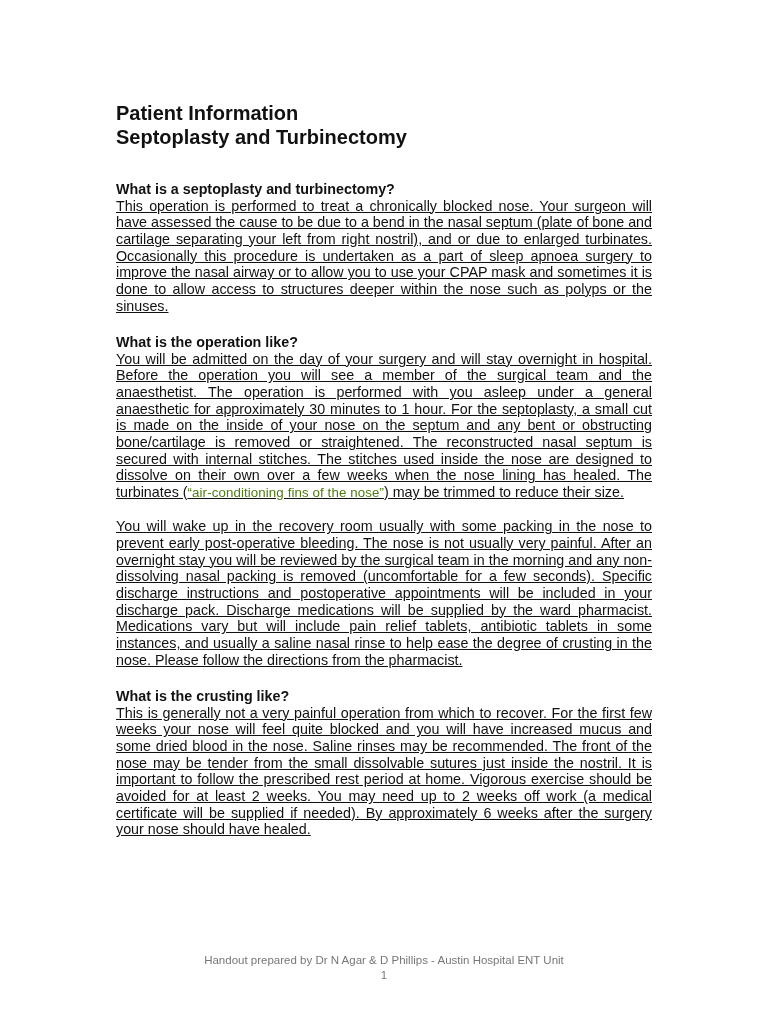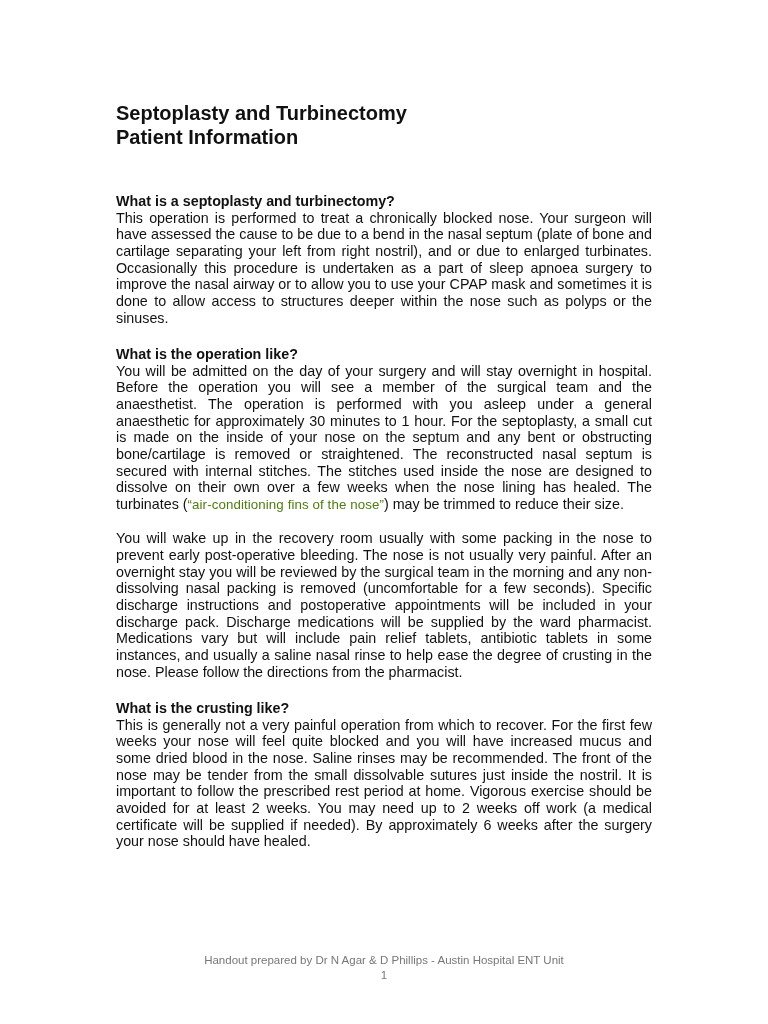--- a/index.html
+++ b/index.html
@@ -1,34 +1,34 @@
 <!DOCTYPE html>
 <html><head>
 <meta charset="utf-8">
 <style>
   html, body { margin: 0; padding: 0; background: #ffffff; }
   body { width: 768px; height: 1024px; position: relative; overflow: hidden;
          font-family: "Liberation Sans", sans-serif; color: #111; }
   .page { position: absolute; left: 116px; top: 101px; width: 536px; }
   .title { font-weight: bold; font-size: 20px; line-height: 24px; margin: 0; }
   .section { margin-top: 20px; }
-  .section.first { margin-top: 44px; }
+  .section.first { margin-top: 32px; }
   .heading { font-weight: bold; font-size: 14.3px; line-height: 16.6px; margin: 0; }
-  .para { font-size: 14.3px; line-height: 16.65px; text-align: justify; margin: 0; }
+  .para { font-size: 14.3px; line-height: 16.65px; text-align: justify; margin: 0; text-decoration: underline; }
   .para + .para { margin-top: 16.6px; }
   .quote { font-size: 13.3px; color: #4d7c0f; letter-spacing: 0.1px; }
   .footer { position: absolute; left: 0; width: 768px; top: 953px; text-align: center;
             font-size: 11.5px; line-height: 15px; color: #777; }
 </style>
 </head>
 <body>
 
 <div class="page">
+  <h1 class="title">Patient Information</h1>
   <h1 class="title">Septoplasty and Turbinectomy</h1>
-  <h1 class="title">Patient Information</h1>
 
   <div class="section first">
     <h2 class="heading">What is a septoplasty and turbinectomy?</h2>
     <p class="para">This operation is performed to treat a chronically blocked nose. Your surgeon will have assessed the cause to be due to a bend in the nasal septum (plate of bone and cartilage separating your left from right nostril), and or due to enlarged turbinates. Occasionally this procedure is undertaken as a part of sleep apnoea surgery to improve the nasal airway or to allow you to use your CPAP mask and sometimes it is done to allow access to structures deeper within the nose such as polyps or the sinuses.</p>
   </div>
 
   <div class="section">
     <h2 class="heading">What is the operation like?</h2>
     <p class="para"><span>You will be admitted on the day of your surgery and will stay overnight in hospital. Before the operation you will see a member of the surgical team and the anaesthetist. The operation is performed with you asleep under a general anaesthetic for approximately 30 minutes to 1 hour.  For the septoplasty, a small cut is made on the inside of your nose on the septum and any bent or obstructing bone/cartilage is removed or straightened. The reconstructed nasal septum is secured with internal stitches. The stitches used inside the nose are designed to dissolve on their own over a few weeks when the nose lining has healed. The turbinates (</span><span class="quote">“air-conditioning fins of the nose”</span><span>) may be trimmed to reduce their size.</span></p>
     <p class="para">You will wake up in the recovery room usually with some packing in the nose to prevent early post-operative bleeding. The nose is not usually very painful. After an overnight stay you will be reviewed by the surgical team in the morning and any non-dissolving nasal packing is removed (uncomfortable for a few seconds). Specific discharge instructions and postoperative appointments will be included in your discharge pack. Discharge medications will be supplied by the ward pharmacist. Medications vary but will include pain relief tablets, antibiotic tablets in some instances, and usually a saline nasal rinse to help ease the degree of crusting in the nose. Please follow the directions from the pharmacist.</p>

